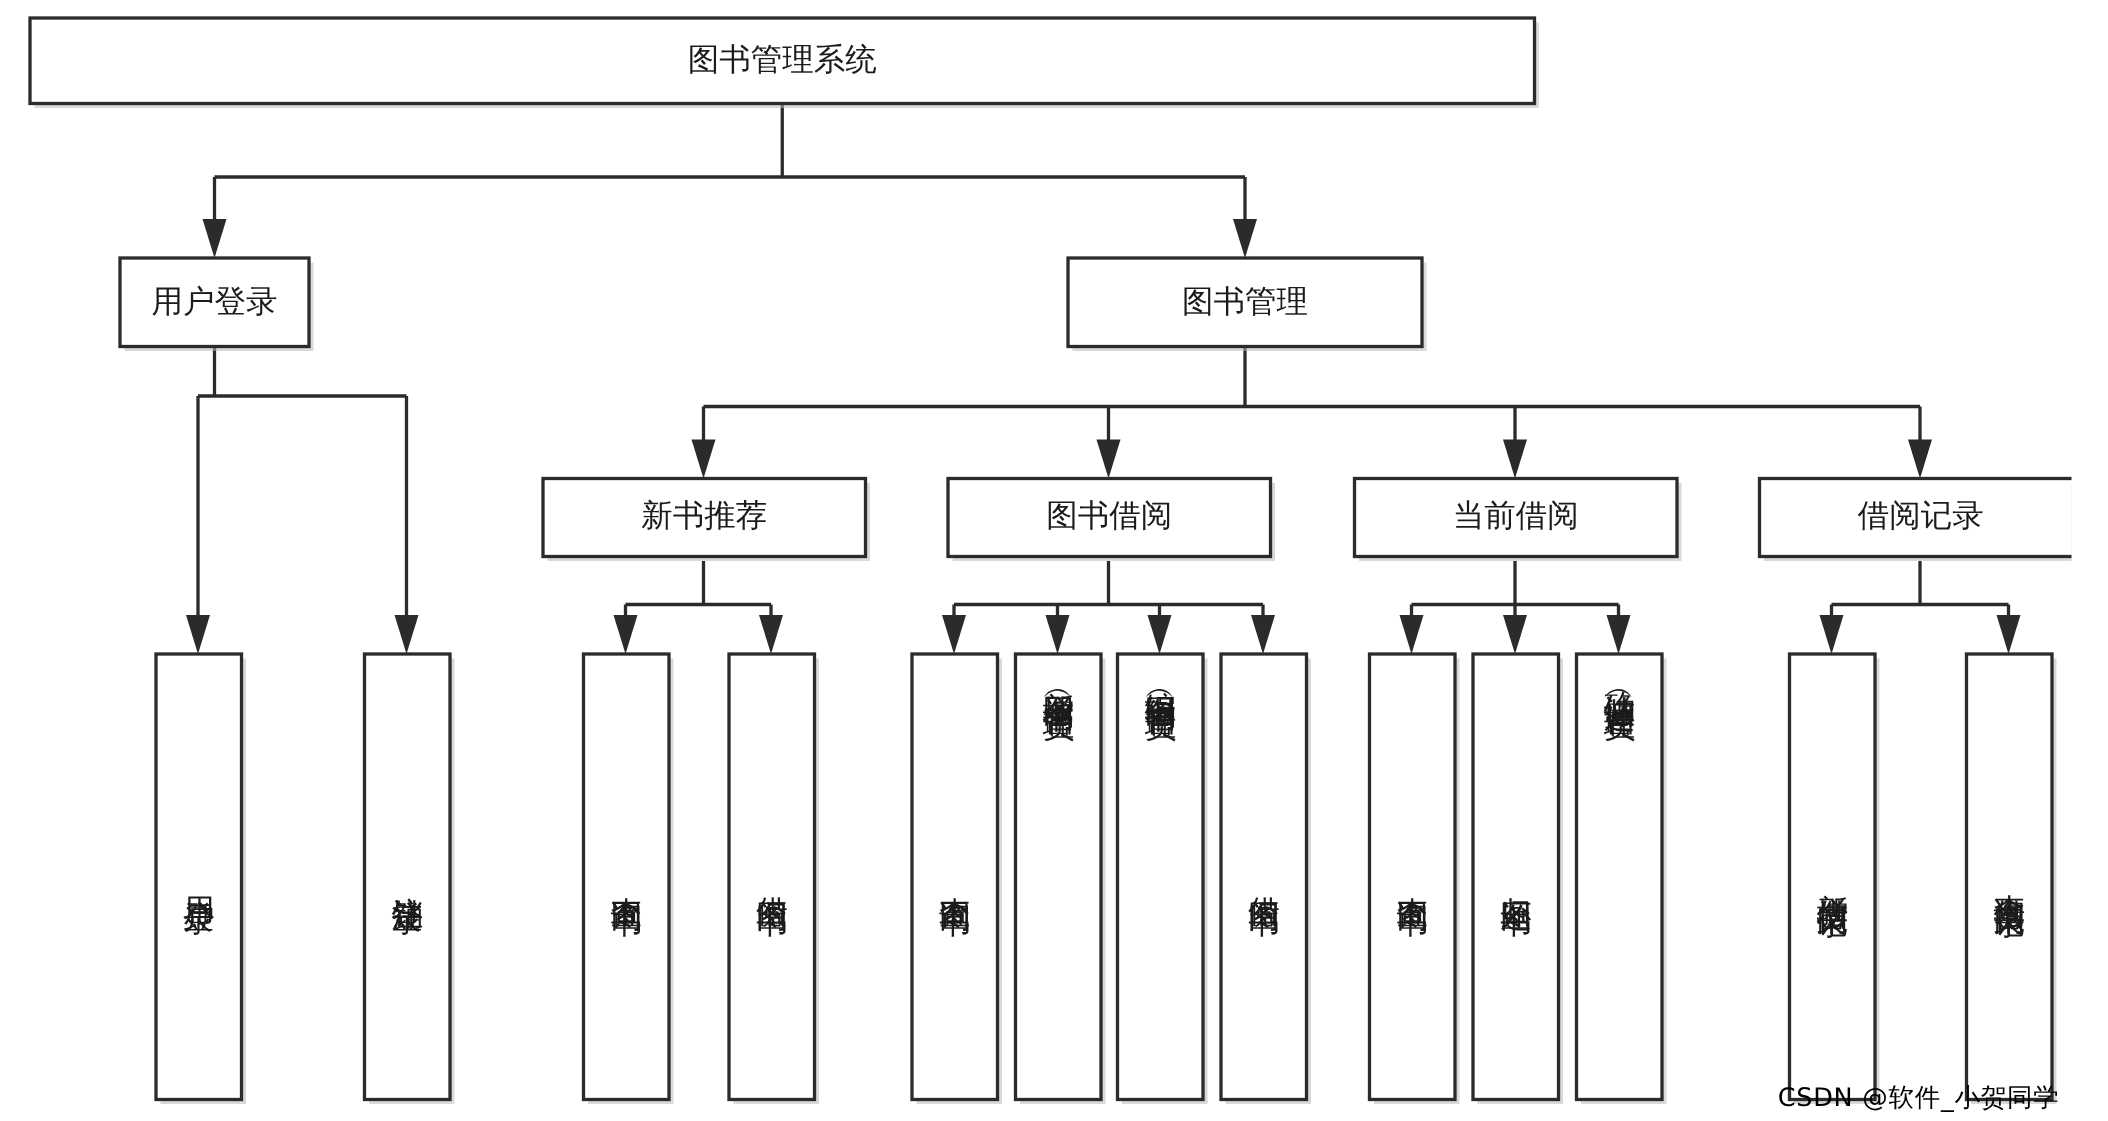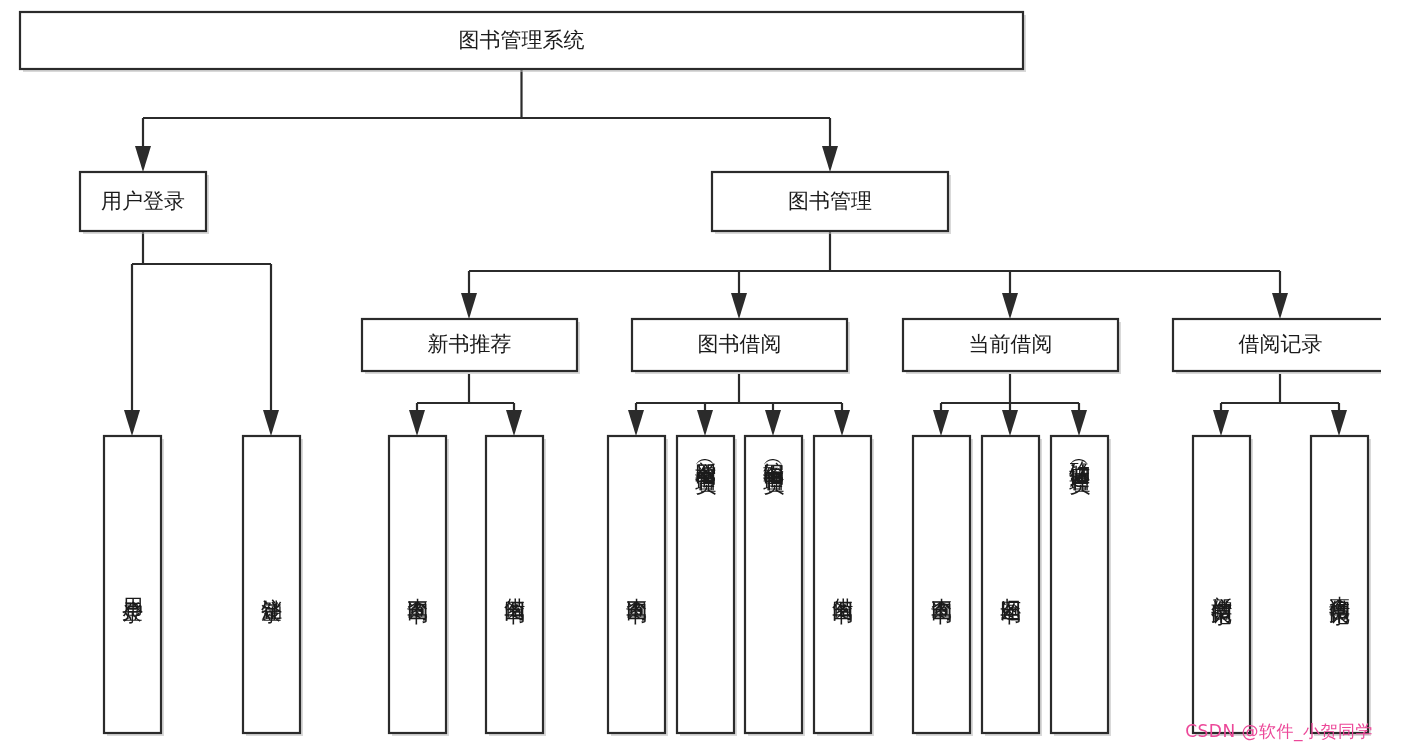--- a/index.html
+++ b/index.html
@@ -68,21 +68,21 @@
     letter-spacing: 2px;
     color: #1b1b1b;
     white-space: nowrap;
   }
   .watermark {
     position: absolute;
     right: 8px;
     bottom: 4px;
     font-family: "DejaVu Sans", "Liberation Sans", sans-serif;
     font-size: 17px;
-    color: #ec4899;
+    color: #000000;
     letter-spacing: 0.5px;
     white-space: nowrap;
   }
 </style>
 </head>
 <body>
 
 <div id="diagram-root">
 
   <svg class="diagram-canvas" viewBox="0 0 1405 747">

